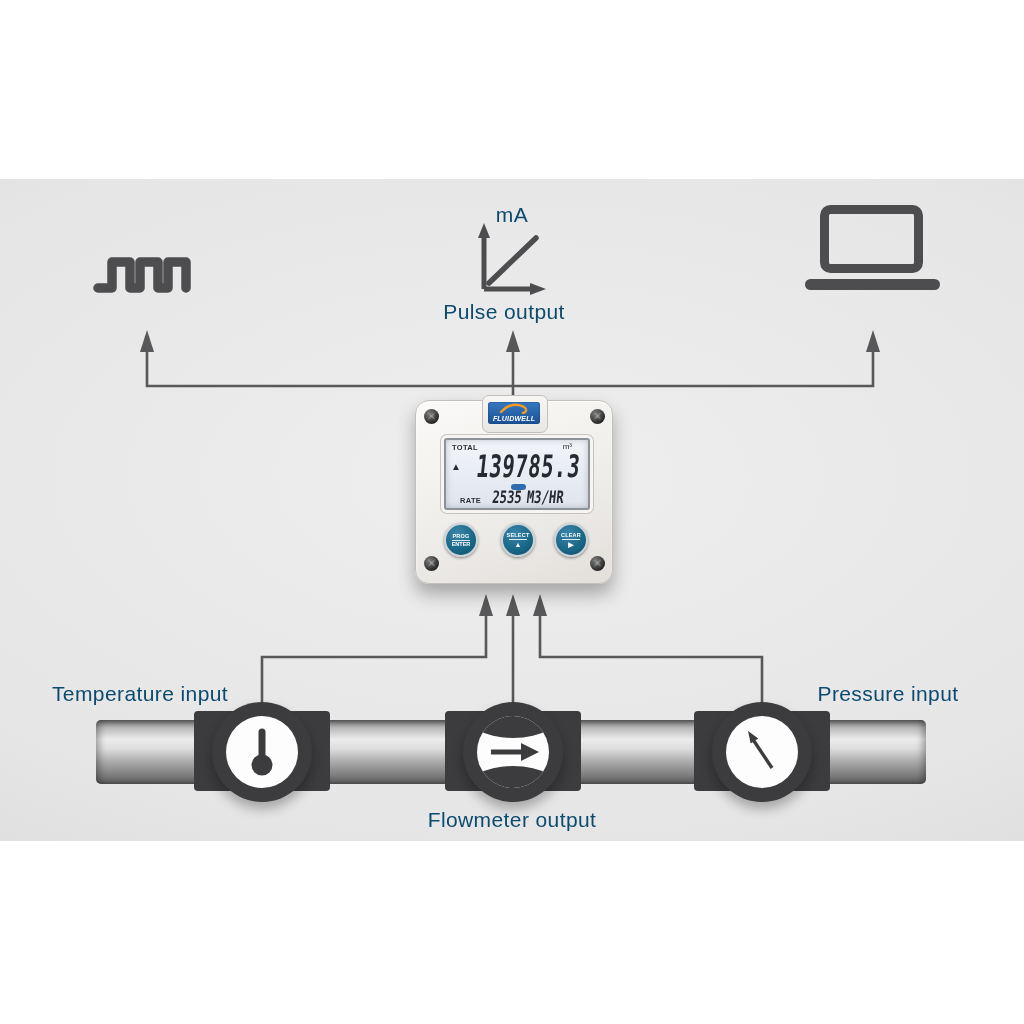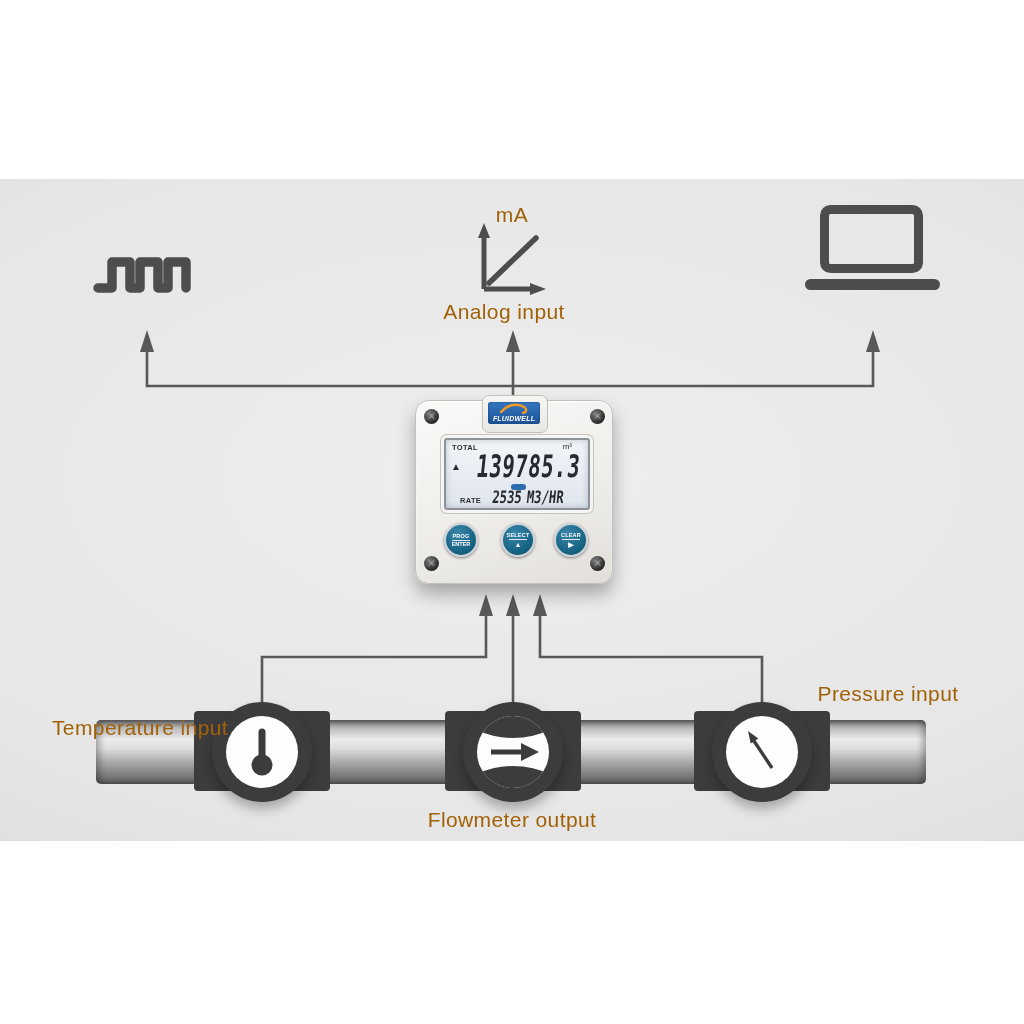--- a/index.html
+++ b/index.html
@@ -1,21 +1,21 @@
 <!DOCTYPE html>
 <html><head>
 <meta charset="utf-8">
 <style>
   html,body{margin:0;padding:0;background:#ffffff;}
   .canvas{position:relative;width:1024px;height:1024px;background:#ffffff;overflow:hidden;
           font-family:"Liberation Sans",sans-serif;}
   .panel{position:absolute;left:0;top:179px;width:1024px;height:662px;
          background:radial-gradient(120% 95% at 50% 45%, #eeeeee 0%, #e6e6e6 55%, #d6d6d6 100%);}
   .connectors{position:absolute;left:0;top:0;width:1024px;height:1024px;}
-  .label{position:absolute;color:#a16207;font-size:21px;letter-spacing:.4px;text-align:center;}
+  .label{position:absolute;color:#0c4a6e;font-size:21px;letter-spacing:.4px;text-align:center;}
   .icon-svg{position:absolute;}
 
   
   .device{position:absolute;left:415px;top:400px;width:196px;height:182px;border-radius:14px;
           background:linear-gradient(160deg,#fbfaf8 0%,#efedea 55%,#e2dfdb 100%);
           border:1px solid #c3c0bb;box-shadow:0 10px 18px rgba(0,0,0,.30), inset 0 1px 2px #ffffff;}
   .device-tab{position:absolute;left:66px;top:-6px;width:64px;height:36px;border-radius:7px;
           background:linear-gradient(180deg,#f7f6f4,#e9e7e3);border:1px solid #c3c0bb;}
   .logo-badge{position:absolute;left:5px;top:6px;width:52px;height:22px;border-radius:3px;
           background:linear-gradient(180deg,#3579c0 0%,#1c5096 100%);box-shadow:inset 0 0 2px #0d3a73;}
@@ -91,21 +91,21 @@
   </svg>
 
   <div class="label" style="left:462px;top:203px;width:100px;">mA</div>
   <svg class="icon-svg" style="left:476px;top:220px;" width="72" height="76" viewBox="0 0 72 76">
     <line x1="8" y1="69" x2="8" y2="16" stroke="#4d4d4f" stroke-width="5"></line>
     <polygon points="8,3 2,18 14,18" fill="#4d4d4f"></polygon>
     <line x1="8" y1="69" x2="56" y2="69" stroke="#4d4d4f" stroke-width="5"></line>
     <polygon points="70,69 54,63 54,75" fill="#4d4d4f"></polygon>
     <line x1="13" y1="63" x2="60" y2="18" stroke="#4d4d4f" stroke-width="5.5" stroke-linecap="round"></line>
   </svg>
-  <div class="label" style="left:404px;top:300px;width:200px;">Analog input</div>
+  <div class="label" style="left:404px;top:300px;width:200px;">Pulse output</div>
 
   <svg class="icon-svg" style="left:805px;top:205px;" width="136" height="88" viewBox="0 0 136 88">
     <rect x="19.5" y="4.5" width="94" height="59" rx="6" fill="none" stroke="#4d4d4f" stroke-width="9"></rect>
     <rect x="0" y="74" width="135" height="11" rx="5.5" fill="#4d4d4f"></rect>
   </svg>
 
   <div class="device">
     <div class="device-tab">
       <div class="logo-badge">
         <svg style="position:absolute;left:10px;top:1px;" width="32" height="11" viewBox="0 0 32 11">
@@ -153,21 +153,21 @@
   <div class="pipe"></div>
 
   <div class="sensor-block" style="left:194px;"></div>
   <div class="sensor-ring" style="left:212px;"></div>
   <div class="sensor-face" style="left:226px;">
     <svg width="72" height="72" viewBox="-36 -36 72 72">
       <line x1="0" y1="-20" x2="0" y2="6" stroke="#3c3c3e" stroke-width="7" stroke-linecap="round"></line>
       <circle cx="0" cy="13" r="10.5" fill="#3c3c3e"></circle>
     </svg>
   </div>
-  <div class="label" style="left:40px;top:716px;width:200px;">Temperature input</div>
+  <div class="label" style="left:40px;top:682px;width:200px;">Temperature input</div>
 
   <div class="sensor-block" style="left:445px;"></div>
   <div class="sensor-ring" style="left:463px;"></div>
   <div class="sensor-face" style="left:477px;">
     <svg width="72" height="72" viewBox="-36 -36 72 72">
       <defs>
           <clipPath id="flowclip">
             <circle cx="0" cy="0" r="36"></circle>
           </clipPath>
         </defs>

